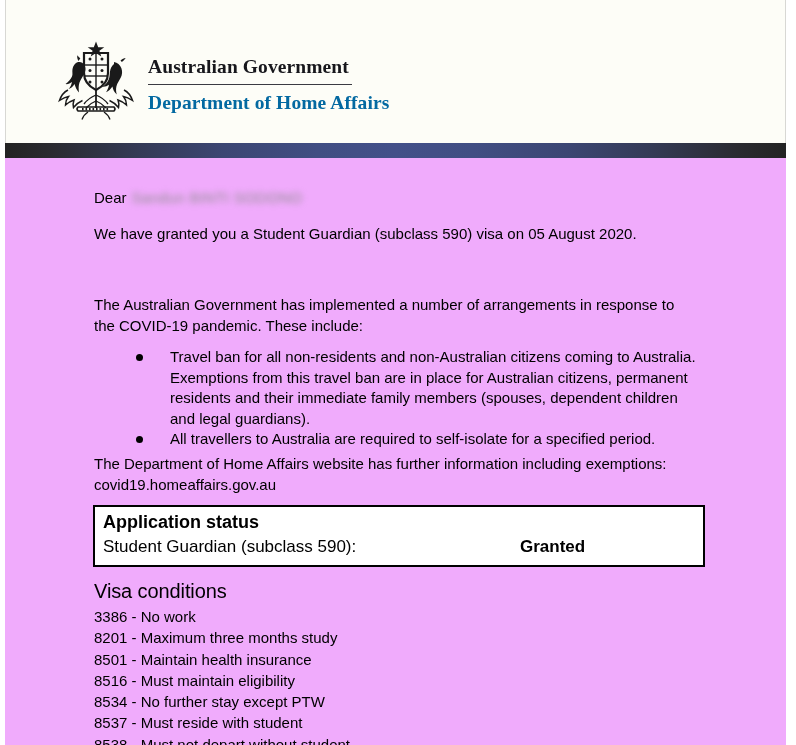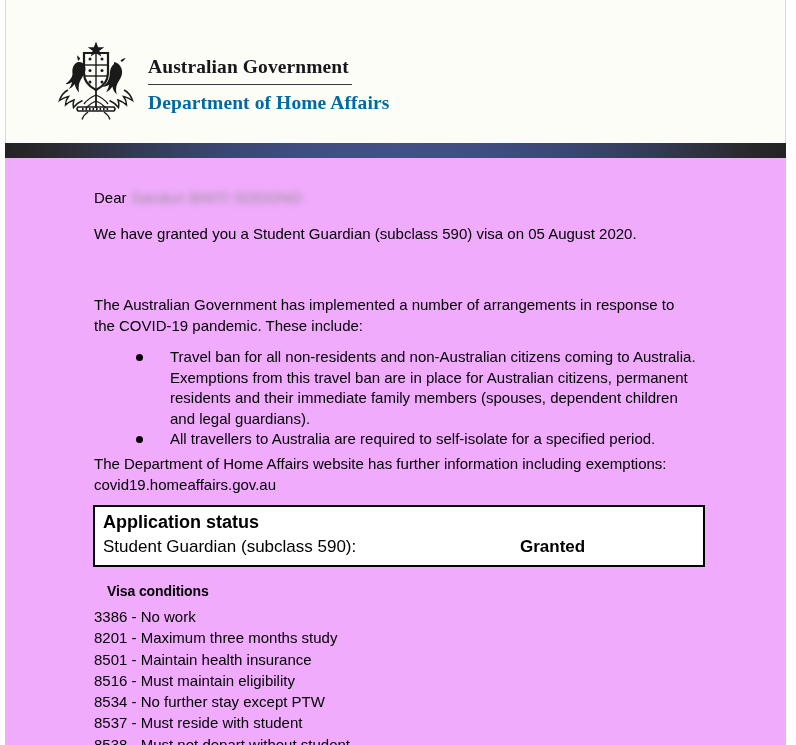--- a/index.html
+++ b/index.html
@@ -228,24 +228,24 @@
     top: 29px;
     font-size: 17px;
     font-weight: bold;
     line-height: 22px;
     white-space: nowrap;
   }
 
   
   .conditions-title {
     position: absolute;
-    left: 102px;
+    left: 89px;
     top: 421px;
-    font-size: 14px;
-    font-weight: bold;
+    font-size: 20px;
+    font-weight: normal;
     line-height: 24px;
     letter-spacing: -0.1px;
     white-space: nowrap;
   }
   .conditions-list {
     position: absolute;
     left: 89px;
     top: 448px;
     margin: 0;
     padding: 0;

